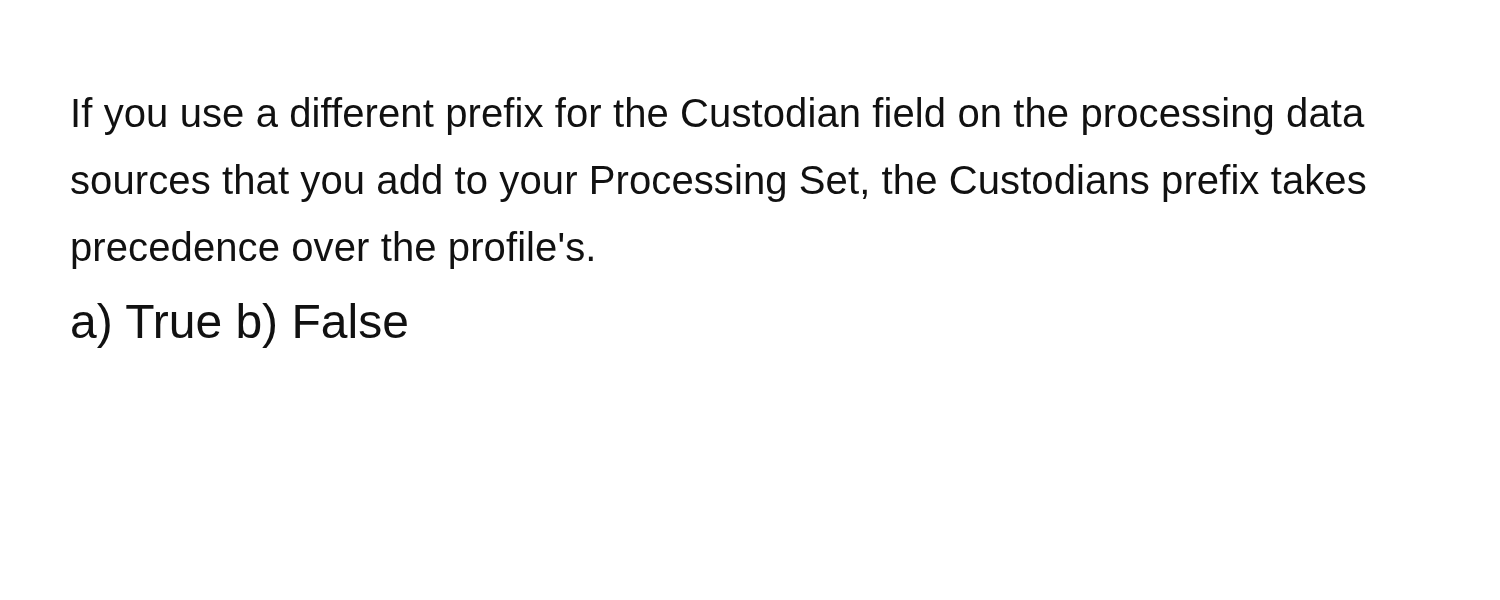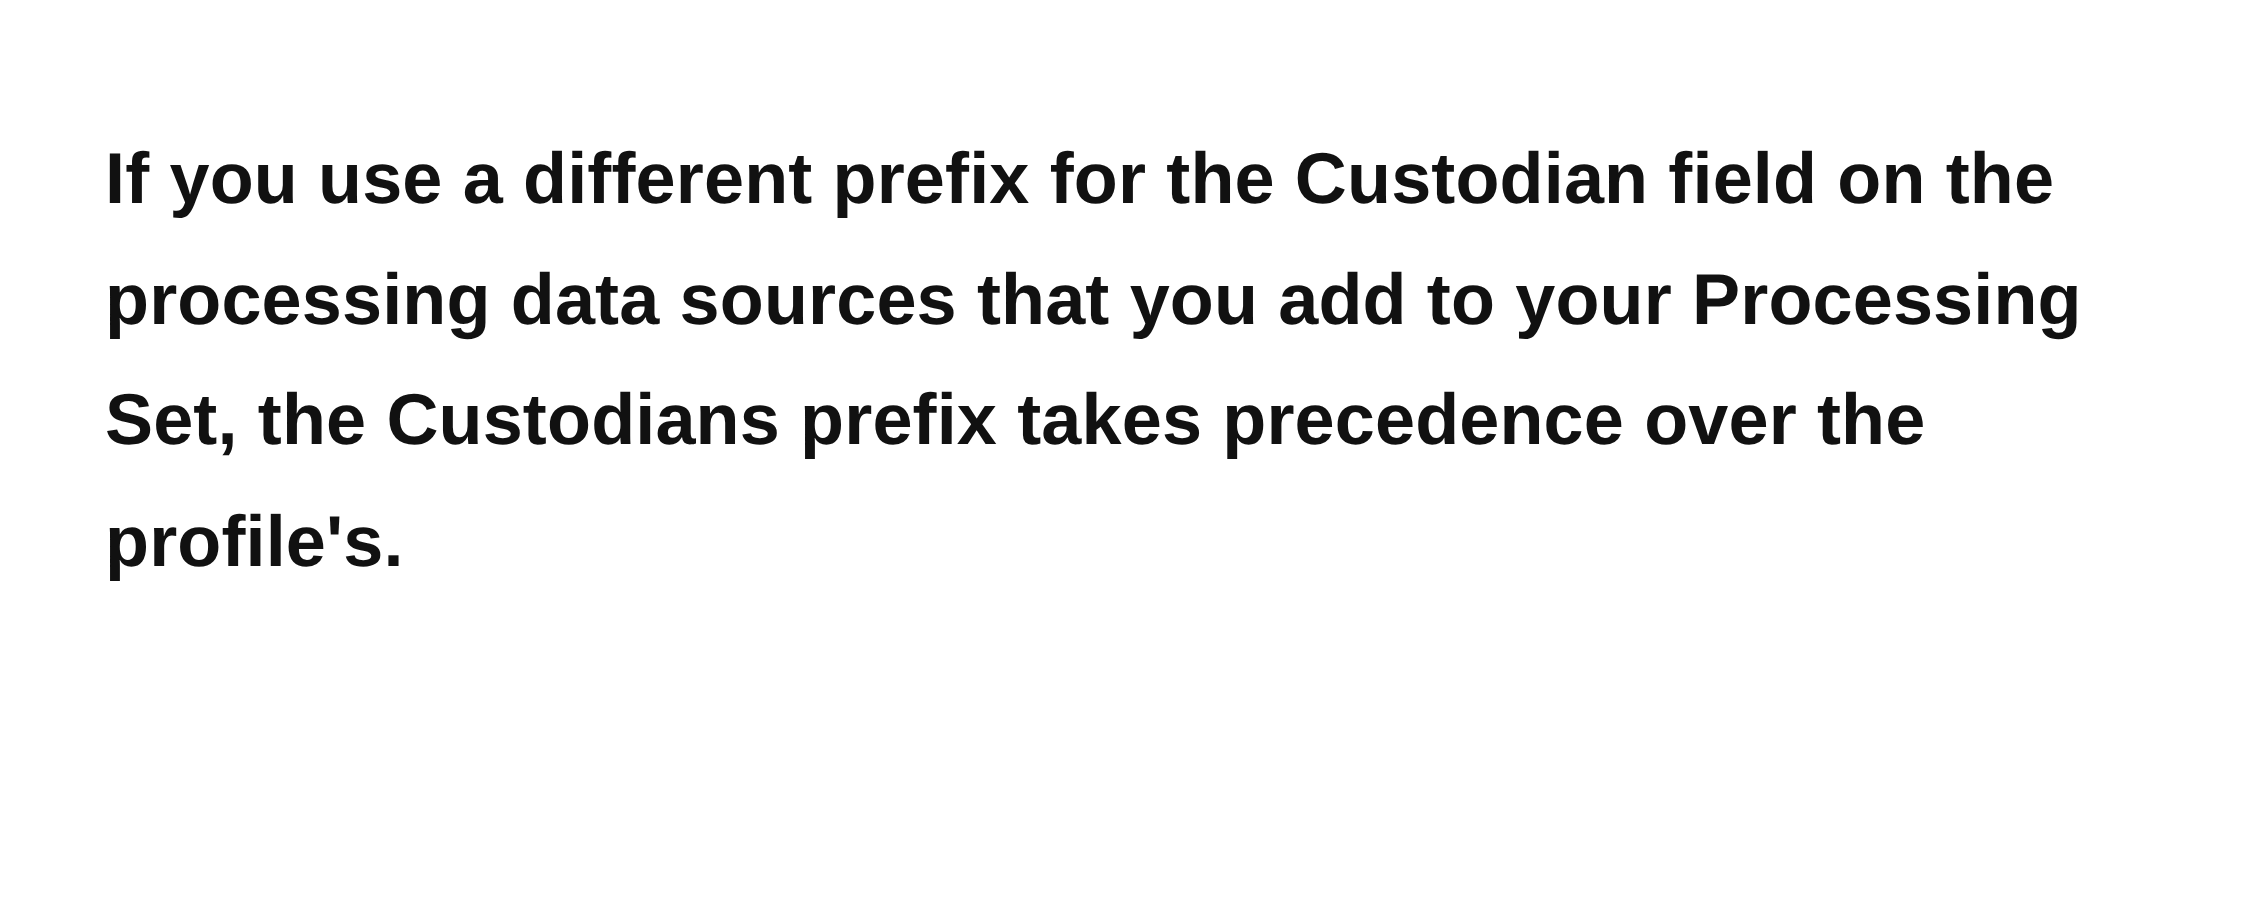--- a/index.html
+++ b/index.html
@@ -11,23 +11,23 @@
     font-family: -apple-system, BlinkMacSystemFont, "Segoe UI", "Helvetica Neue", Arial, sans-serif;
     color: #111111;
   }
   .page {
     box-sizing: border-box;
     width: 1500px;
     height: 600px;
     padding: 80px 70px 60px 70px;
   }
   .question-text {
-    font-size: 48px;
+    font-size: 40px;
     line-height: 1.68;
-    font-weight: 700;
+    font-weight: 400;
     letter-spacing: 0.1px;
     max-width: 1360px;
   }
   .options-row {
     font-size: 48px;
     line-height: 1.68;
     font-weight: 400;
     margin-top: 0;
   }
   .option {
@@ -42,13 +42,23 @@
   .opt-text {
     display: inline;
   }
 </style>
 </head>
 <body>
 
 <div class="page">
   <div class="question-text">If you use a different prefix for the Custodian field on the processing data sources that you add to your Processing Set, the Custodians prefix takes precedence over the profile's.</div>
 
+  <div class="options-row">
+    <span class="option">
+      <span class="opt-label">a)</span>
+      <span class="opt-text">True</span>
+    </span>
+    <span class="option">
+      <span class="opt-label">b)</span>
+      <span class="opt-text">False</span>
+    </span>
+  </div>
 </div>
 
 </body></html>

